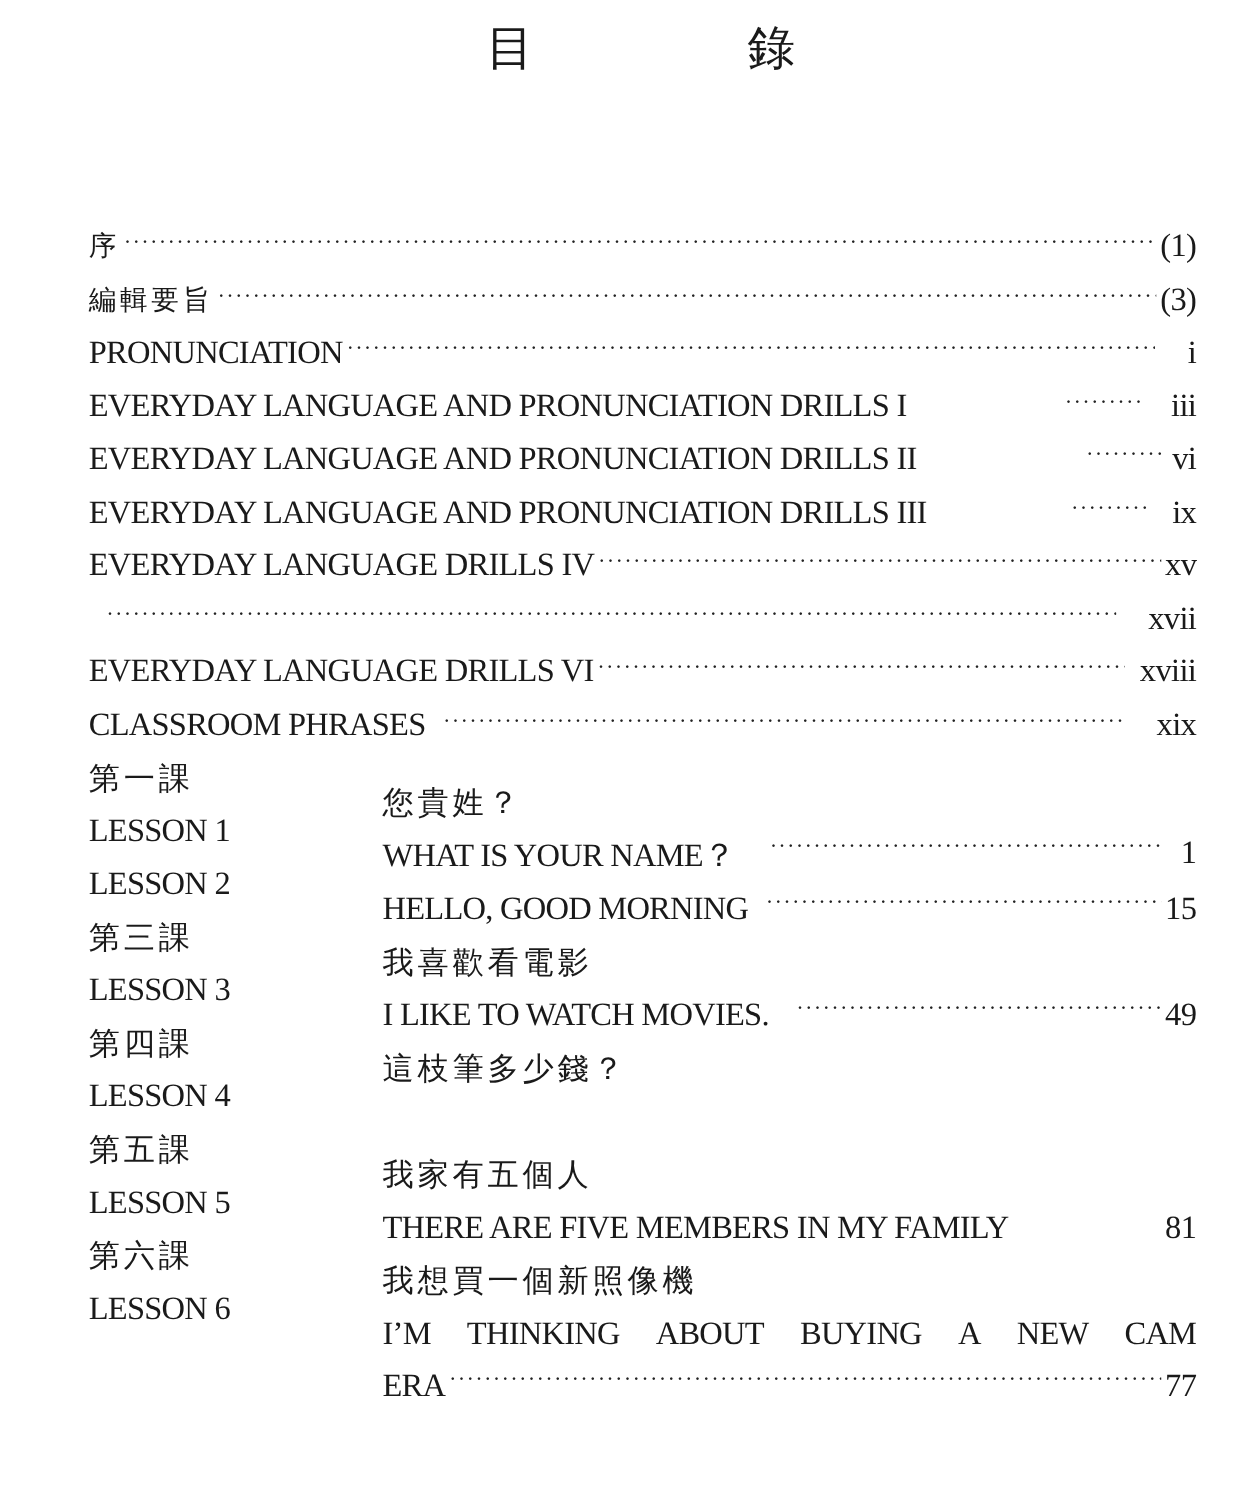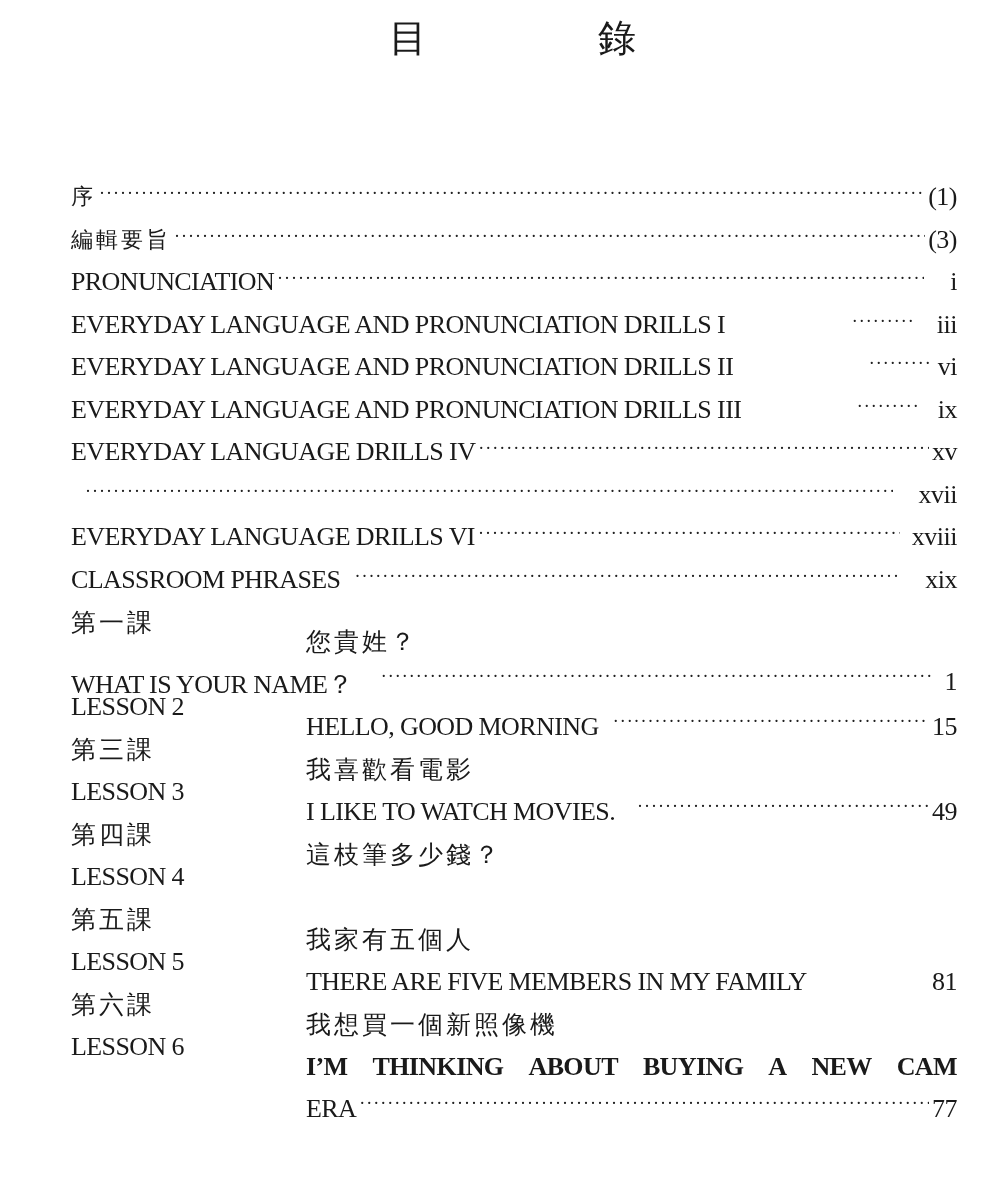--- a/index.html
+++ b/index.html
@@ -33,21 +33,21 @@
   }
   .row .leader.short { flex: 0 0 62px; margin-left: 24px; }
   .row .leader.gap-left { margin-left: 14px; }
   .row .leader.gap-right { margin-right: 26px; }
   .row .page { flex: 0 0 auto; text-align: right; letter-spacing: -0.5px; }
 
   .lesson { display: flex; }
   .lesson .col1 { flex: 0 0 235px; }
   .lesson .col2 { flex: 1 1 auto; display: flex; align-items: flex-start; margin-top: 39px; }
   .lesson .col1 .zh, .lesson .col2 .zh { font-family: "DejaVu Serif", serif; font-size: 25px; letter-spacing: 3px; }
-  .justify { display: flex; justify-content: space-between; width: 100%; font-weight: bold; }
+  .justify { display: flex; justify-content: space-between; width: 100%; }
 </style>
 </head>
 <body>
 
 <div class="title">
   <span style="left:389px">目</span>
   <span style="left:598px">錄</span>
 </div>
 
 <div class="toc">
@@ -105,20 +105,21 @@
     <span class="page">xix</span>
   </div>
 
   <div class="row lesson">
     <span class="col1"><span class="zh">第一課</span></span>
     <span class="col2">
         <span class="zh">您貴姓？</span>
       </span>
   </div>
   <div class="row lesson">
+    <span class="col1 label">LESSON 1</span>
     <span class="col2">
       <span class="label">WHAT IS YOUR NAME？</span>
       <span class="leader" style="margin-left:28px;margin-right:14px"></span>
       <span class="page">1</span>
     </span>
   </div>
 
   <div class="row lesson">
     <span class="col1 label">LESSON 2</span>
     <span class="col2">

